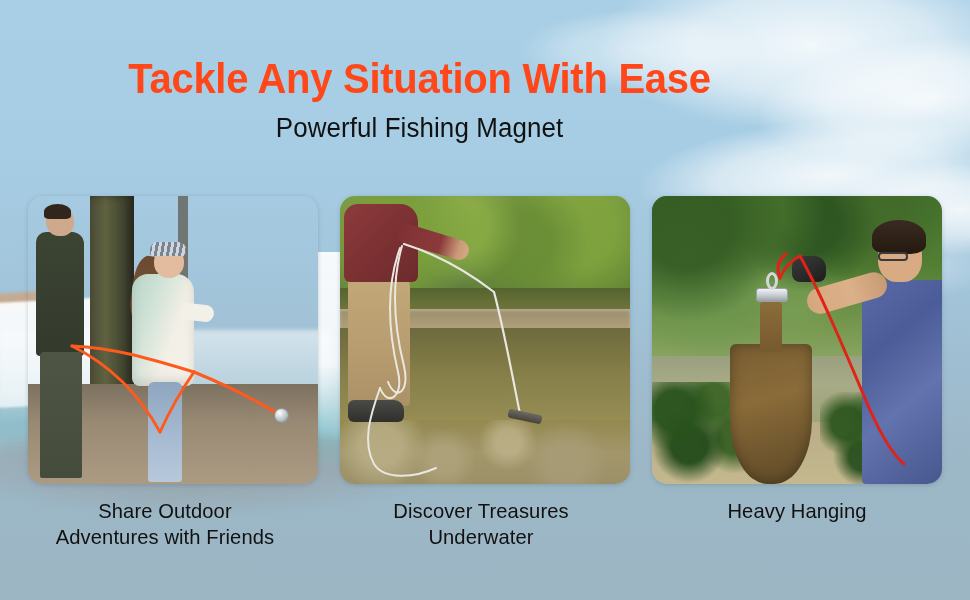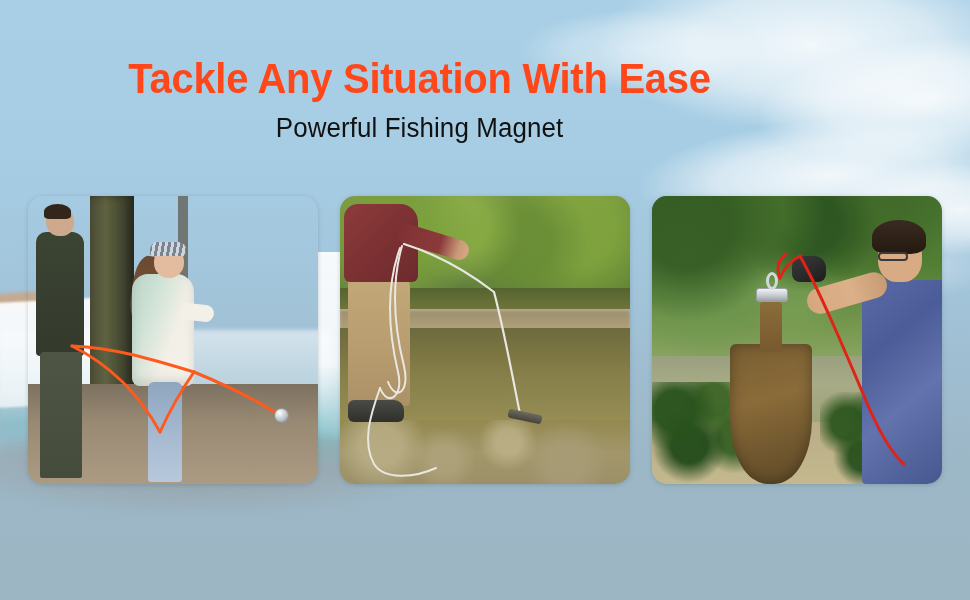--- a/index.html
+++ b/index.html
@@ -488,14 +488,28 @@
         <svg class="rope-svg" viewBox="0 0 290 288" preserveAspectRatio="none">
           <path d="M128 82 C 132 72, 140 64, 148 60" stroke="#E02318" stroke-width="3" fill="none" stroke-linecap="round"></path>
           <path d="M128 82 C 124 72, 126 64, 134 58" stroke="#E02318" stroke-width="3" fill="none" stroke-linecap="round"></path>
           <path d="M148 60 C 168 96, 190 148, 212 200 C 226 234, 240 258, 252 268" stroke="#E02318" stroke-width="3" fill="none" stroke-linecap="round"></path>
         </svg>
       </div>
     </div>
 
   </div>
 
+  <div class="captions">
+    <div class="caption cap1">
+      <span>Share Outdoor</span>
+      <span>Adventures with Friends</span>
+    </div>
+    <div class="caption">
+      <span>Discover Treasures</span>
+      <span>Underwater</span>
+    </div>
+    <div class="caption">
+      <span>Heavy Hanging</span>
+      <span></span>
+    </div>
+  </div>
 
 </div>
 
 </body></html>

